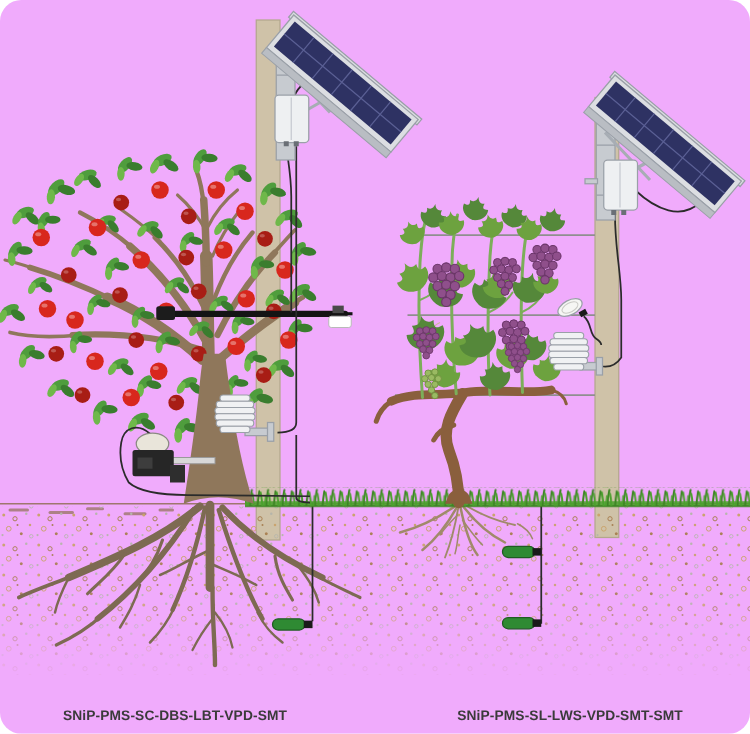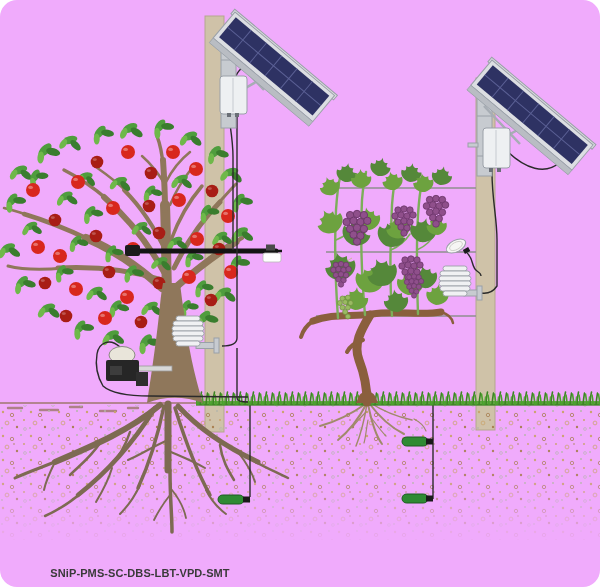--- a/index.html
+++ b/index.html
@@ -451,13 +451,14 @@
     <g>
       <rect x="483" y="128" width="27" height="40" rx="3" class="f-enc"></rect>
       <path d="M496,130 V166" stroke="#c6cad0" stroke-width="1"></path>
       <rect x="489" y="168" width="4" height="4" fill="#6a6f76"></rect>
       <rect x="497" y="168" width="4" height="4" fill="#6a6f76"></rect>
     </g>
   </g>
 </svg>
 
 <div class="label" style="left:38px;width:204px">SNiP-PMS-SC-DBS-LBT-VPD-SMT</div>
+<div class="label" style="left:356px;width:200px">SNiP-PMS-SL-LWS-VPD-SMT-SMT</div>
 </div>
 
 </body></html>

